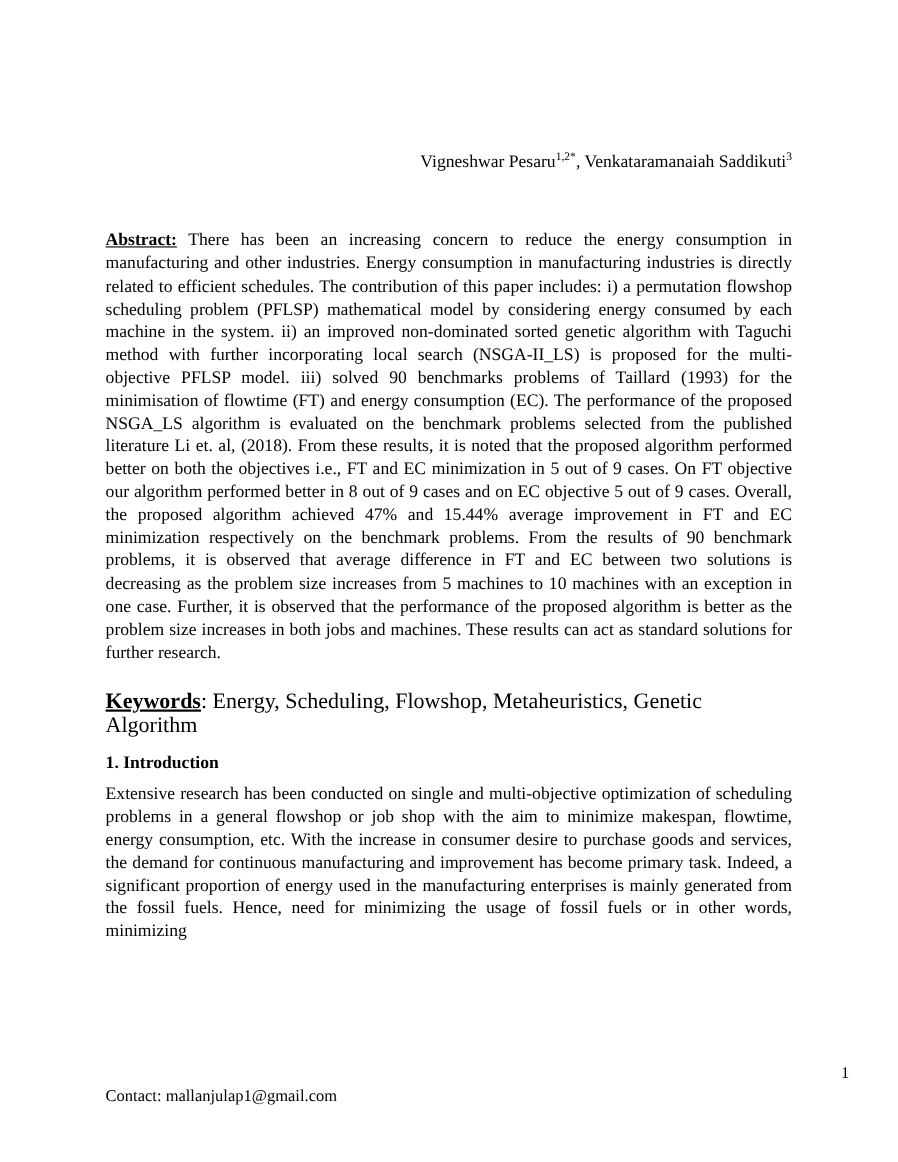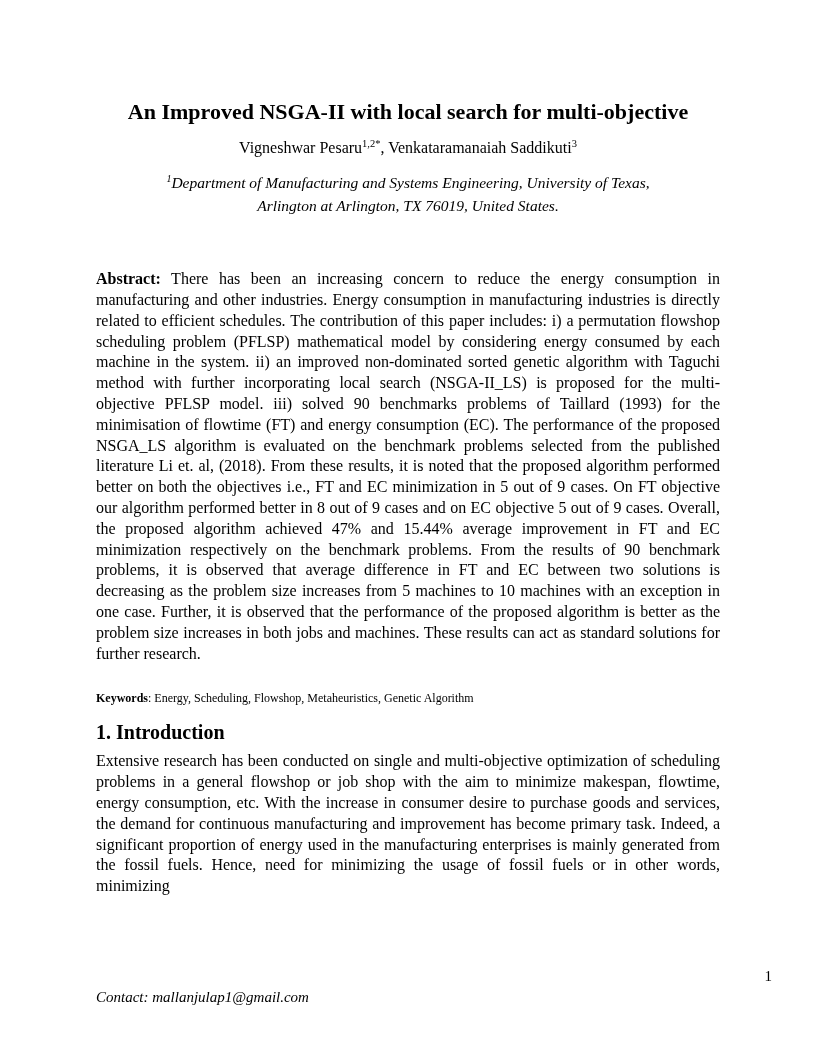--- a/index.html
+++ b/index.html
@@ -17,80 +17,78 @@
   .content { padding: 96px 96px 0 96px; }
 
   .title {
     text-align: center;
     font-size: 22px;
     font-weight: 700;
     line-height: 1.42;
     margin-bottom: 12px;
   }
   .authors {
-    text-align: center;
+    text-align: right;
     font-size: 16px;
     margin-top: 10px;
-    margin-bottom: 14px;
+    margin-bottom: 2px;
   }
   .authors sup { font-size: 10.5px; line-height: 0; }
 
   .affiliations {
     font-style: italic;
     font-size: 15.5px;
     line-height: 23px;
     text-align: center;
   }
   .affiliation { max-width: 545px; margin: 0 auto; }
   .affiliation sup { font-size: 10px; line-height: 0; }
 
   .para {
     font-size: 16px;
     line-height: 20.8px;
     text-align: justify;
   }
   .abstract { margin-top: 52px; }
-  .keywords { margin-top: 24px; font-size: 12px; line-height: 21px; }
+  .keywords { margin-top: 24px; font-size: 20px; line-height: 21px; }
   .section-heading {
     margin-top: 13px;
-    font-size: 20px;
+    font-size: 16px;
     font-weight: 700;
     line-height: 21px;
   }
   .intro-para { margin-top: 8px; }
 
   .page-number {
     position: absolute;
     top: 968px;
     right: 44px;
     font-size: 15px;
   }
   .contact-line {
     position: absolute;
     top: 989px;
     left: 96px;
-    font-style: italic;
     font-size: 15px;
   }
-  strong { font-weight: 700; }
+  strong { font-weight: 700; text-decoration: underline; }
 </style>
 </head>
 <body>
 
 <div class="page">
   <div class="content">
 
     <h1 class="title">
-      <span>An Improved NSGA-II with local search for multi-objective</span><br>
+      <br>
     </h1>
 
     <p class="authors"><span>Vigneshwar Pesaru</span><sup>1,2*</sup><span>, </span><span>Venkataramanaiah Saddikuti</span><sup>3</sup></p>
 
     <div class="affiliations">
-      <p class="affiliation"><sup>1</sup><span>Department of Manufacturing and Systems Engineering, University of Texas, Arlington at Arlington, TX 76019, United States.</span></p>
     </div>
 
     <p class="para abstract"><strong>Abstract:</strong> <span>There has been an increasing concern to reduce the energy consumption in manufacturing and other industries. Energy consumption in manufacturing industries is directly related to efficient schedules. The contribution of this paper includes: i) a permutation flowshop scheduling problem (PFLSP) mathematical model by considering energy consumed by each machine in the system. ii) an improved non-dominated sorted genetic algorithm with Taguchi method with further incorporating local search (NSGA-II_LS) is proposed for the multi-objective PFLSP model. iii) solved 90 benchmarks problems of Taillard (1993) for the minimisation of flowtime (FT) and energy consumption (EC). The performance of the proposed NSGA_LS algorithm is evaluated on the benchmark problems selected from the published literature Li et. al, (2018). From these results, it is noted that the proposed algorithm performed better on both the objectives i.e., FT and EC minimization in 5 out of 9 cases. On FT objective our algorithm performed better in 8 out of 9 cases and on EC objective 5 out of 9 cases. Overall, the proposed algorithm achieved 47% and 15.44% average improvement in FT and EC minimization respectively on the benchmark problems. From the results of 90 benchmark problems, it is observed that average difference in FT and EC between two solutions is decreasing as the problem size increases from 5 machines to 10 machines with an exception in one case. Further, it is observed that the performance of the proposed algorithm is better as the problem size increases in both jobs and machines. These results can act as standard solutions for further research.</span></p>
 
     <p class="keywords"><strong>Keywords</strong><span>: Energy, Scheduling, Flowshop, Metaheuristics, Genetic Algorithm</span></p>
 
     <h2 class="section-heading">1. Introduction</h2>
 
     <p class="para intro-para">Extensive research has been conducted on single and multi-objective optimization of scheduling problems in a general flowshop or job shop with the aim to minimize makespan, flowtime, energy consumption, etc. With the increase in consumer desire to purchase goods and services, the demand for continuous manufacturing and improvement has become primary task. Indeed, a significant proportion of energy used in the manufacturing enterprises is mainly generated from the fossil fuels. Hence, need for minimizing the usage of fossil fuels or in other words, minimizing</p>
 

